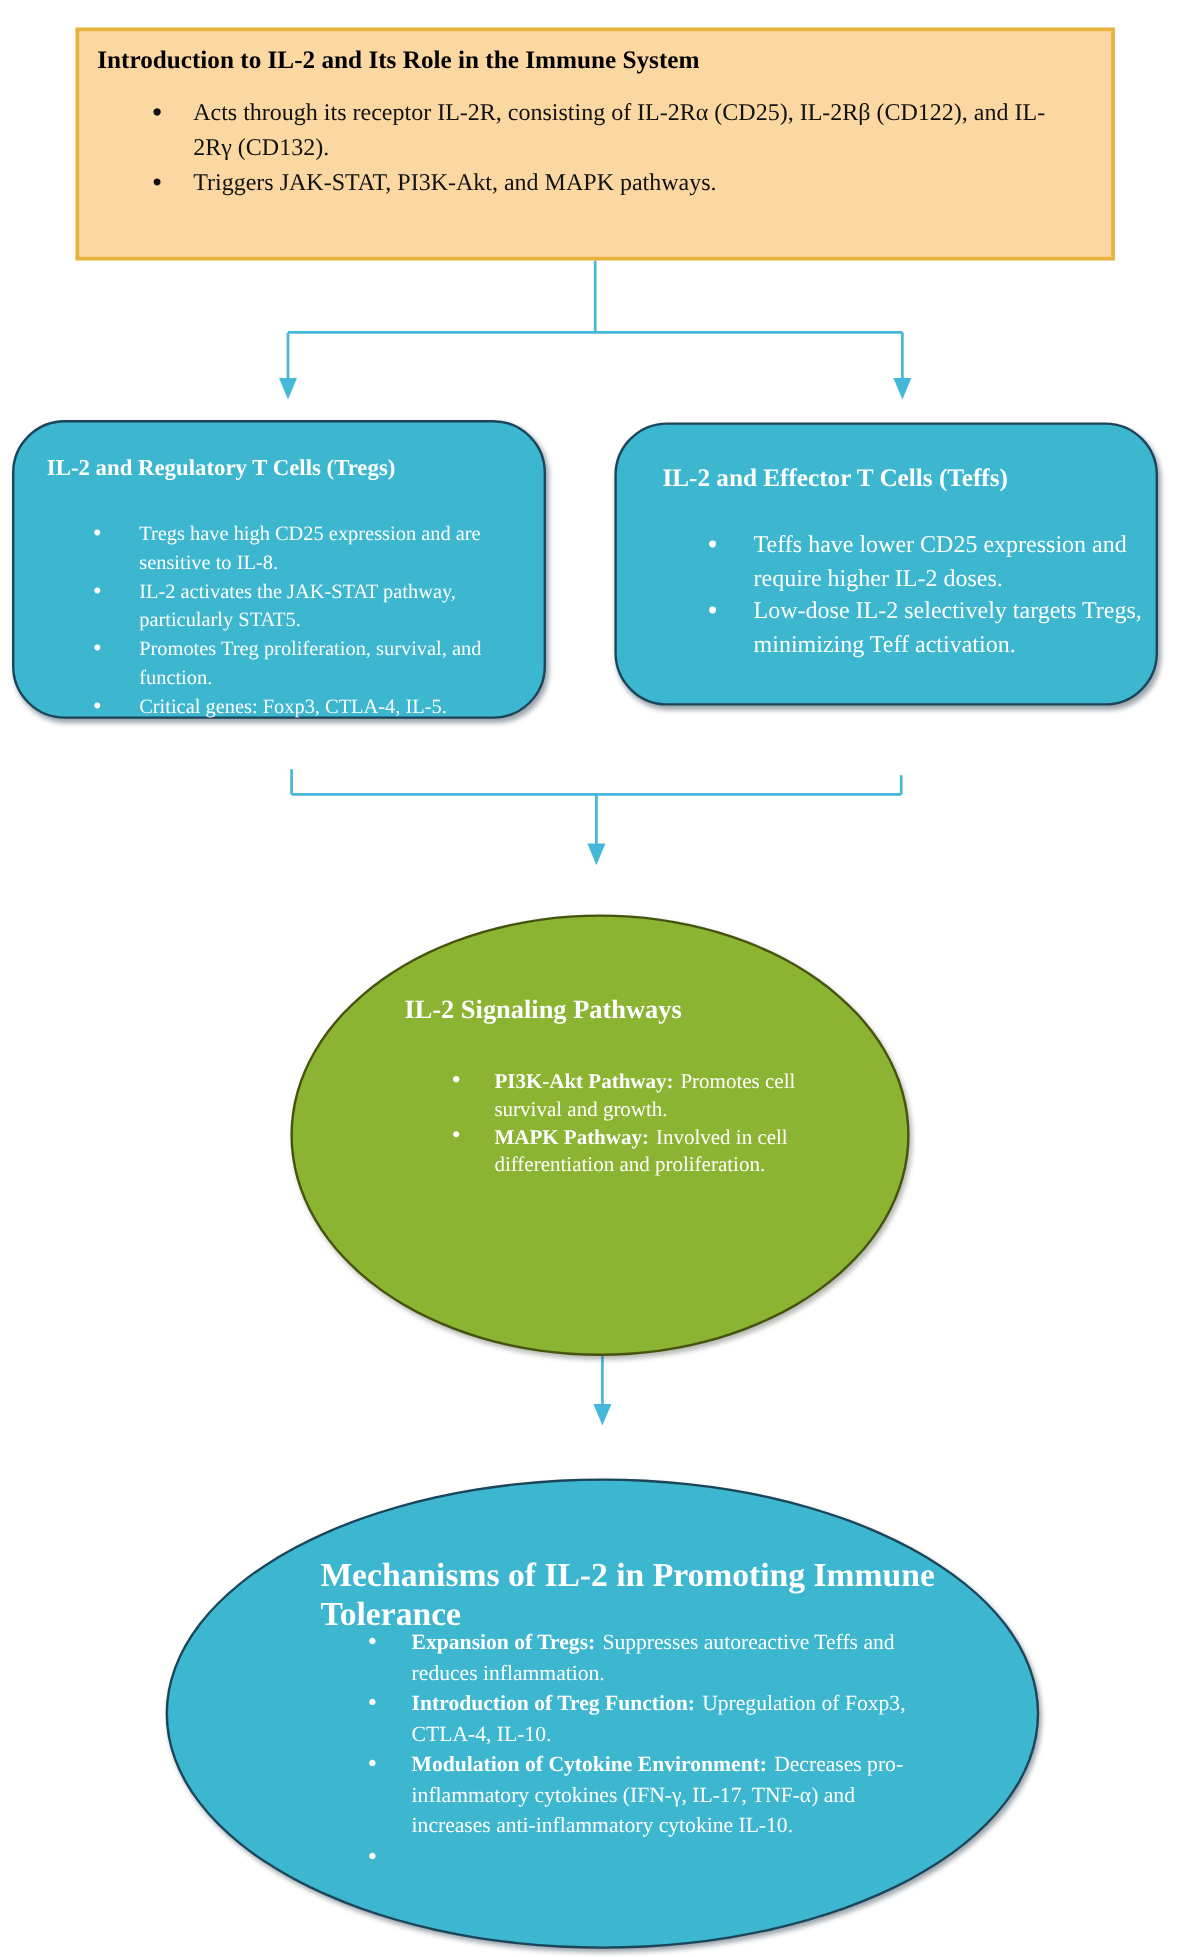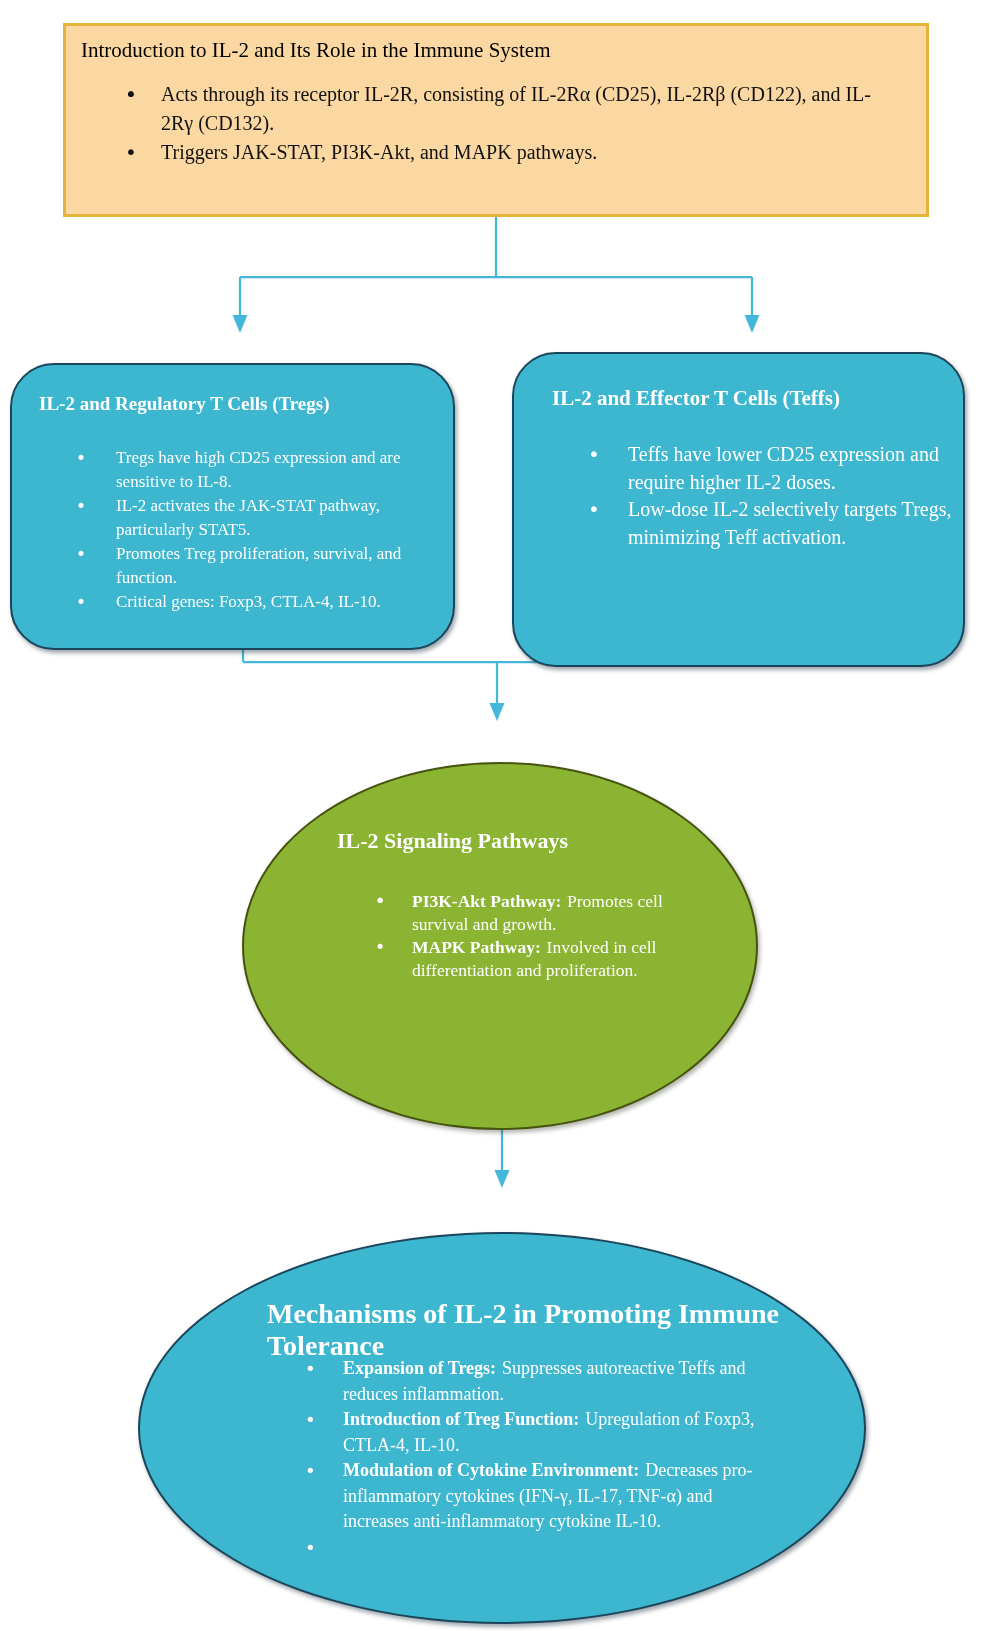--- a/index.html
+++ b/index.html
@@ -20,38 +20,38 @@
   ul{list-style:none;margin:0;padding:0;}
   li{position:relative;margin:0;}
   .dot{position:absolute;top:0;font-family:"DejaVu Sans","Liberation Sans",sans-serif;}
   .lead{margin-right:.33em;}
 
   
   .intro-box{
     position:absolute;left:63px;top:23px;width:866px;height:194px;box-sizing:border-box;
     background:var(--intro-fill);border:3px solid var(--intro-border);color:var(--intro-text);
   }
-  .intro-box h2{margin:12px 0 0 15px;font-size:21px;font-weight:normal;color:#000;}
+  .intro-box h2{margin:12px 0 0 15px;font-size:21px;font-weight:bold;color:#000;}
   .intro-box ul{margin-top:17px;}
   .intro-box li{padding-left:95px;padding-right:24px;font-size:20px;line-height:29px;}
   .intro-box .dot{left:59px;}
 
   
   .tbox{
     position:absolute;box-sizing:border-box;border-radius:44px;
     background:var(--teal-fill);border:2px solid var(--teal-border);
     box-shadow:2px 3px 4px rgba(35,55,70,.45);color:var(--light-text);
   }
-  .tregs-box{left:10px;top:363px;width:445px;height:287px;}
+  .tregs-box{left:10px;top:350px;width:445px;height:249px;}
   .tregs-box h2{margin:28px 0 0 27px;font-size:19px;font-weight:bold;}
   .tregs-box ul{margin-top:31px;}
   .tregs-box li{padding-left:104px;padding-right:14px;font-size:17px;line-height:24px;}
   .tregs-box .dot{left:64px;}
 
-  .teffs-box{left:512px;top:352px;width:453px;height:315px;}
+  .teffs-box{left:512px;top:352px;width:453px;height:236px;}
   .teffs-box h2{margin:32px 0 0 38px;font-size:21px;font-weight:bold;}
   .teffs-box ul{margin-top:30px;}
   .teffs-box li{padding-left:114px;padding-right:10px;font-size:20px;line-height:27.5px;}
   .teffs-box .dot{left:74px;}
 
   
   .ellipse{
     position:absolute;box-sizing:border-box;border-radius:50%;
     color:var(--light-text);box-shadow:2px 3px 4px rgba(40,50,30,.35);
   }
@@ -129,21 +129,21 @@
           <span class="txt">IL-2 activates the JAK-STAT pathway, particularly STAT5.</span>
         </li>
 
         <li>
           <span class="dot">•</span>
           <span class="txt">Promotes Treg proliferation, survival, and function.</span>
         </li>
 
         <li>
           <span class="dot">•</span>
-          <span class="txt">Critical genes: Foxp3, CTLA-4, IL-10.</span>
+          <span class="txt">Critical genes: Foxp3, CTLA-4, IL-5.</span>
         </li>
       </ul>
   </section>
 
   <section class="tbox teffs-box">
     <h2>IL-2 and Effector T Cells (Teffs)</h2>
     <ul>
 
         <li>
           <span class="dot">•</span>

